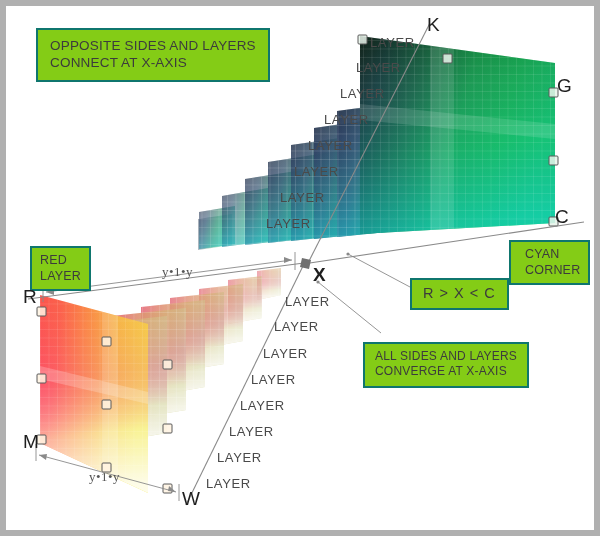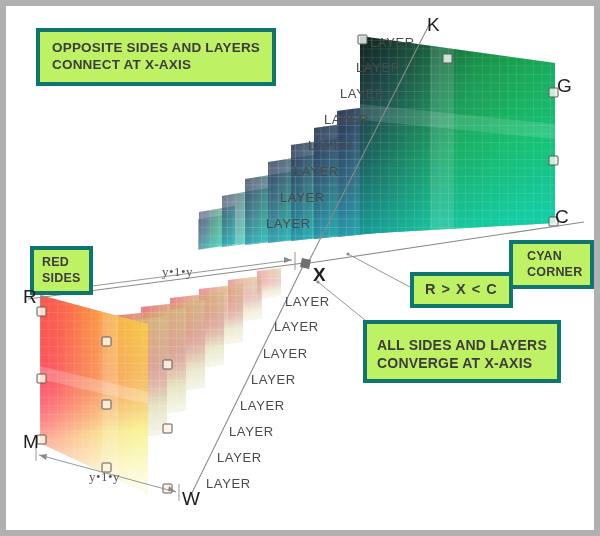--- a/index.html
+++ b/index.html
@@ -13,53 +13,52 @@
     position:absolute;
     left:6px;top:6px;
     width:588px;height:524px;
     background:#ffffff;
     overflow:hidden;
   }
   svg#art{position:absolute;left:0;top:0;width:588px;height:524px;}
 
   .note-box{
     position:absolute;
-    border:4px solid #0f766e;
-    background:#bef264;
+    border:2px solid #0f766e;
+    background:#84cc16;
     color:#3c3c3c;
     line-height:1.28;
     white-space:pre-line;
     letter-spacing:.2px;
-    font-weight:bold;
   }
   #note-title{
     left:30px;top:22px;
     padding:7px 12px 8px 12px;
     font-size:13.5px;
   }
   #note-red{
     left:24px;top:240px;
     padding:4px 8px 5px 8px;
     font-size:12.5px;
   }
   #note-cyan{
     left:503px;top:234px;
     padding:4px 8px 5px 14px;
     font-size:12.5px;
   }
   #note-rxc{
-    left:404px;top:266px;
+    left:404px;top:272px;
     padding:4px 11px 5px 11px;
     font-size:14.5px;
     letter-spacing:1px;
   }
   #note-converge{
-    left:357px;top:314px;
-    padding:13px 10px 6px 10px;
-    font-size:14px;
+    left:357px;top:336px;
+    padding:5px 10px 6px 10px;
+    font-size:12px;
   }
 
   .lbl{
     position:absolute;
     color:#4a4a4a;
     font-size:13px;
     letter-spacing:.6px;
     white-space:nowrap;
   }
   .corner{
@@ -292,21 +291,21 @@
     <line x1="342" y1="248" x2="404" y2="281" stroke="#8a8a8a" stroke-width="0.9"></line>
     <circle cx="342" cy="248" r="1.6" fill="#8a8a8a"></circle>
     <line x1="312" y1="276" x2="375" y2="327" stroke="#8a8a8a" stroke-width="0.9"></line>
     <circle cx="312" cy="276" r="1.6" fill="#8a8a8a"></circle>
   </svg>
 
   <div class="note-box" id="note-title">OPPOSITE  SIDES AND LAYERS
 CONNECT AT X-AXIS</div>
 
   <div class="note-box" id="note-red">RED
-SIDES</div>
+LAYER</div>
 
   <div class="note-box" id="note-cyan">CYAN
 CORNER</div>
 
   <div class="note-box" id="note-rxc">R &gt; X &lt; C</div>
 
   <div class="note-box" id="note-converge">ALL SIDES AND LAYERS
 CONVERGE AT X-AXIS</div>
 
   <div class="corner" style="left:421px;top:8px;">K</div>

